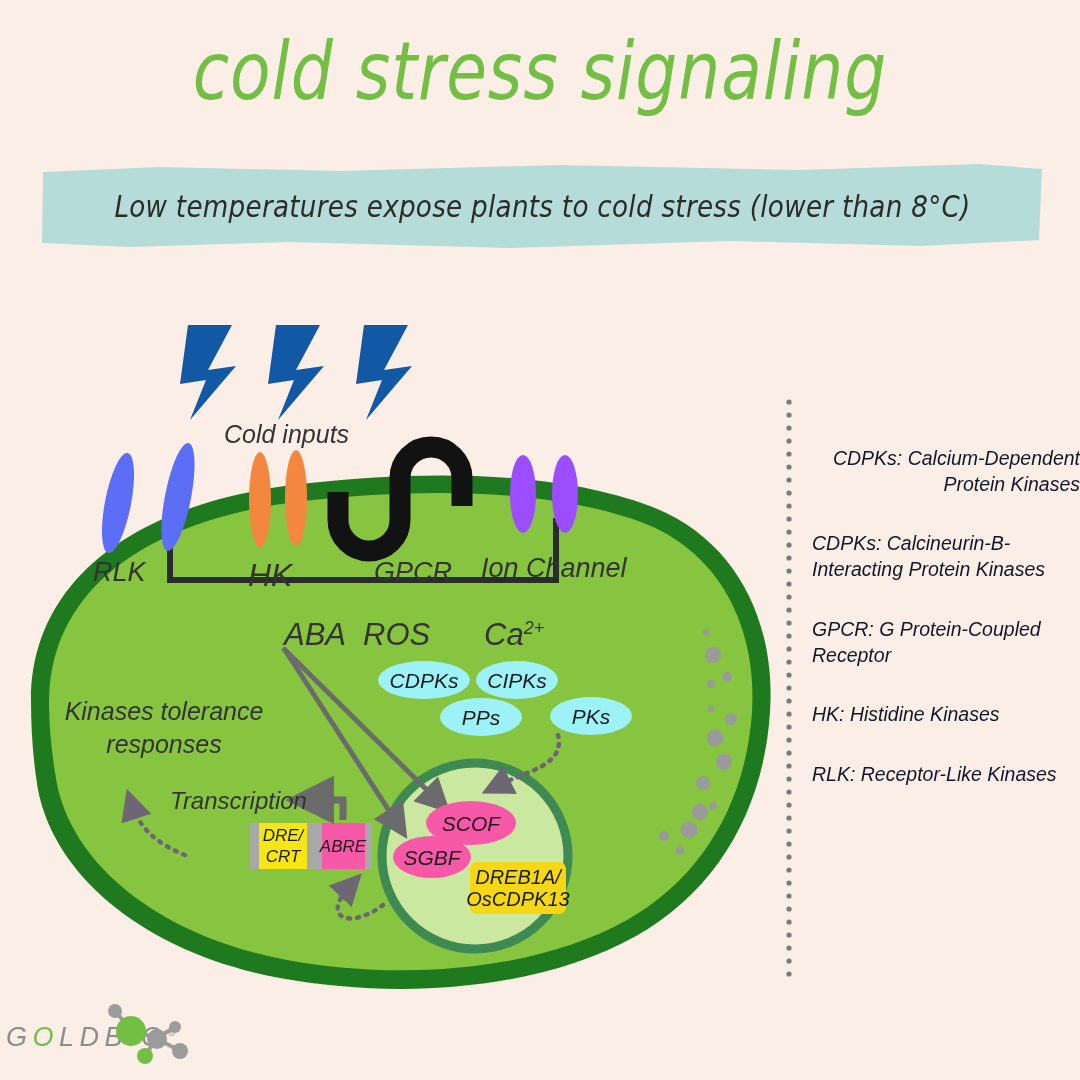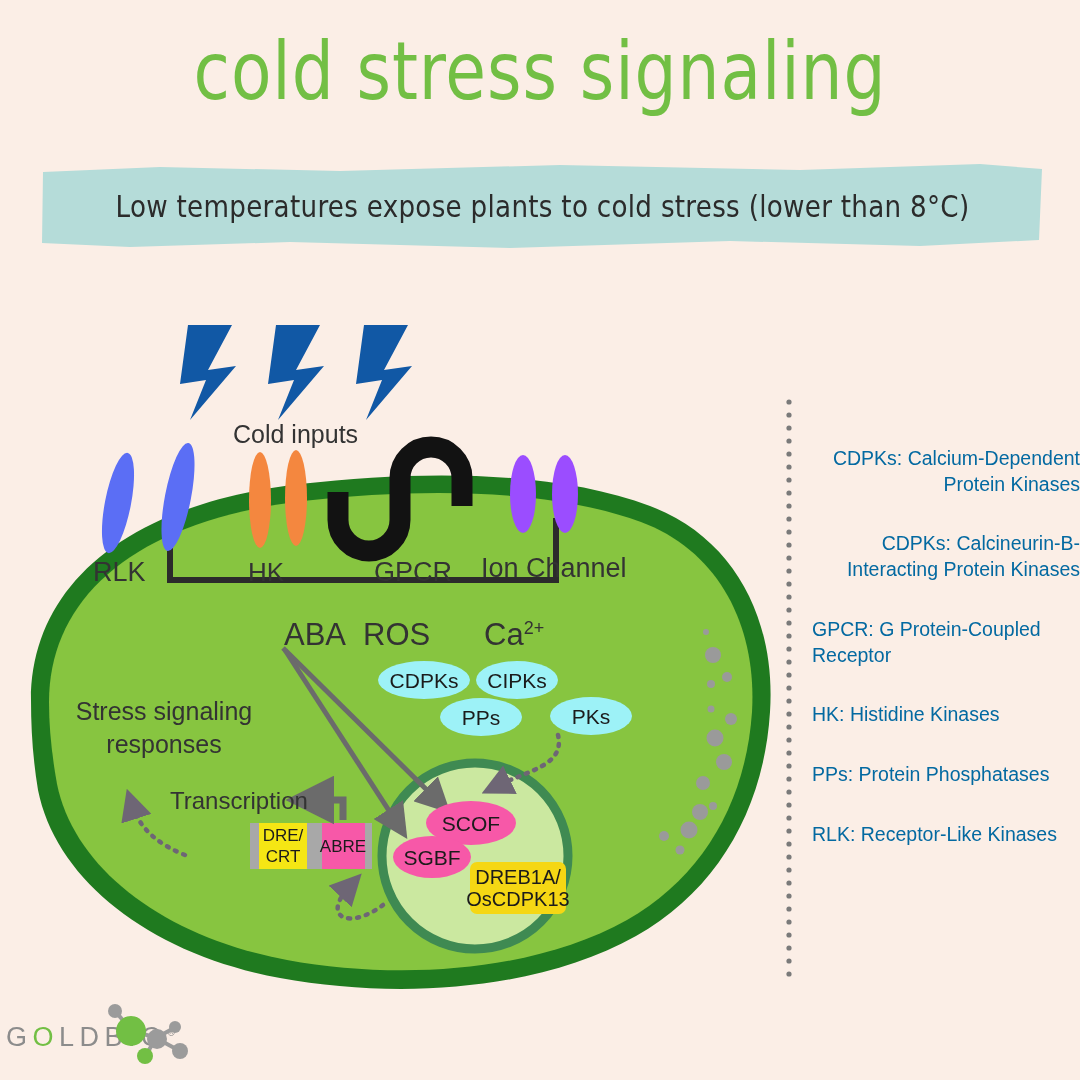--- a/index.html
+++ b/index.html
@@ -11,20 +11,21 @@
     height: 1080px;
     background: #fbeee6;
     font-family: "Liberation Sans", sans-serif;
     overflow: hidden;
     position: relative;
   }
   #root {
     position: relative;
     width: 1080px;
     height: 1080px;
+    font-style: italic;
   }
   .abs { position: absolute; }
 
   
   #title {
     left: 0; top: 28px; width: 1080px;
     text-align: center;
     font-family: "DejaVu Sans Condensed", "Liberation Sans Narrow", "Liberation Sans", sans-serif;
     font-size: 80px;
     font-weight: 300;
@@ -50,36 +51,36 @@
 
   
   #diagram { left: 0; top: 0; width: 1080px; height: 1080px; }
 
   
   .dlabel {
     color: #333333;
     font-family: "Liberation Sans", sans-serif;
     white-space: nowrap;
   }
-  #lbl-cold-inputs { left: 233px; top: 420px; font-size: 25px; }
+  #lbl-cold-inputs { left: 224px; top: 420px; font-size: 25px; }
   #lbl-rlk    { left: 93px;  top: 557px; font-size: 27px; }
-  #lbl-hk     { left: 248px; top: 557px; font-size: 26px; }
+  #lbl-hk     { left: 248px; top: 557px; font-size: 32px; }
   #lbl-gpcr   { left: 374px; top: 557px; font-size: 27px; }
   #lbl-ion    { left: 481px; top: 553px; font-size: 27px; }
   #lbl-aba    { left: 240px; top: 617px; font-size: 31px; margin-left: 44px; }
   #lbl-ros    { left: 363px; top: 617px; font-size: 31px; }
   #lbl-ca     { left: 484px; top: 617px; font-size: 31px; }
   #lbl-ca sup { font-size: 18px; vertical-align: super; }
   #lbl-stress { left: 64px; top: 695px; font-size: 25px; width: 200px; text-align: center; line-height: 1.3; }
   #lbl-transcription { left: 170px; top: 787px; font-size: 24px; }
 
   
   #legend { left: 812px; top: 446px; width: 268px; }
   .legend-item {
-    color: #0369a1;
+    color: #0f172a;
     font-size: 19.5px;
     line-height: 1.32;
     margin-bottom: 34px;
     font-family: "Liberation Sans", sans-serif;
   }
   .legend-item:last-child { margin-bottom: 0; }
 
   
   #logo { left: 6px; top: 1022px; }
   #logo-word {
@@ -285,32 +286,31 @@
   <div class="abs dlabel" id="lbl-rlk">RLK</div>
   <div class="abs dlabel" id="lbl-hk">HK</div>
   <div class="abs dlabel" id="lbl-gpcr">GPCR</div>
   <div class="abs dlabel" id="lbl-ion">Ion Channel</div>
 
   <div class="abs dlabel" id="lbl-aba">ABA</div>
   <div class="abs dlabel" id="lbl-ros">ROS</div>
   <div class="abs dlabel" id="lbl-ca"><span>Ca</span><sup>2+</sup></div>
 
   <div class="abs dlabel" id="lbl-stress">
-    <div>Stress signaling</div>
+    <div>Kinases tolerance</div>
     <div>responses</div>
   </div>
 
   <div class="abs dlabel" id="lbl-transcription">Transcription</div>
 
   <div class="abs" id="legend">
     <div class="legend-item" style="text-align:right;">CDPKs: Calcium-Dependent Protein Kinases</div>
-    <div class="legend-item" style="text-align:right;">CDPKs: Calcineurin-B-Interacting Protein Kinases</div>
+    <div class="legend-item" style="">CDPKs: Calcineurin-B-Interacting Protein Kinases</div>
     <div class="legend-item">GPCR: G Protein-Coupled Receptor</div>
     <div class="legend-item">HK: Histidine Kinases</div>
-    <div class="legend-item">PPs: Protein Phosphatases</div>
     <div class="legend-item">RLK: Receptor-Like Kinases</div>
   </div>
 
   <div class="abs" id="logo">
     <span id="logo-word"><span>G</span><span class="g-o">O</span><span>LDBIO</span><span class="reg">®</span></span>
   </div>
   <svg class="abs" id="logo-mol" width="100" height="70" viewBox="0 0 100 70">
     <line x1="18" y1="12" x2="33" y2="30" stroke="#9b9b9b" stroke-width="4"></line>
     <line x1="33" y1="30" x2="58" y2="38" stroke="#9b9b9b" stroke-width="4"></line>
     <line x1="58" y1="38" x2="76" y2="28" stroke="#9b9b9b" stroke-width="4"></line>

